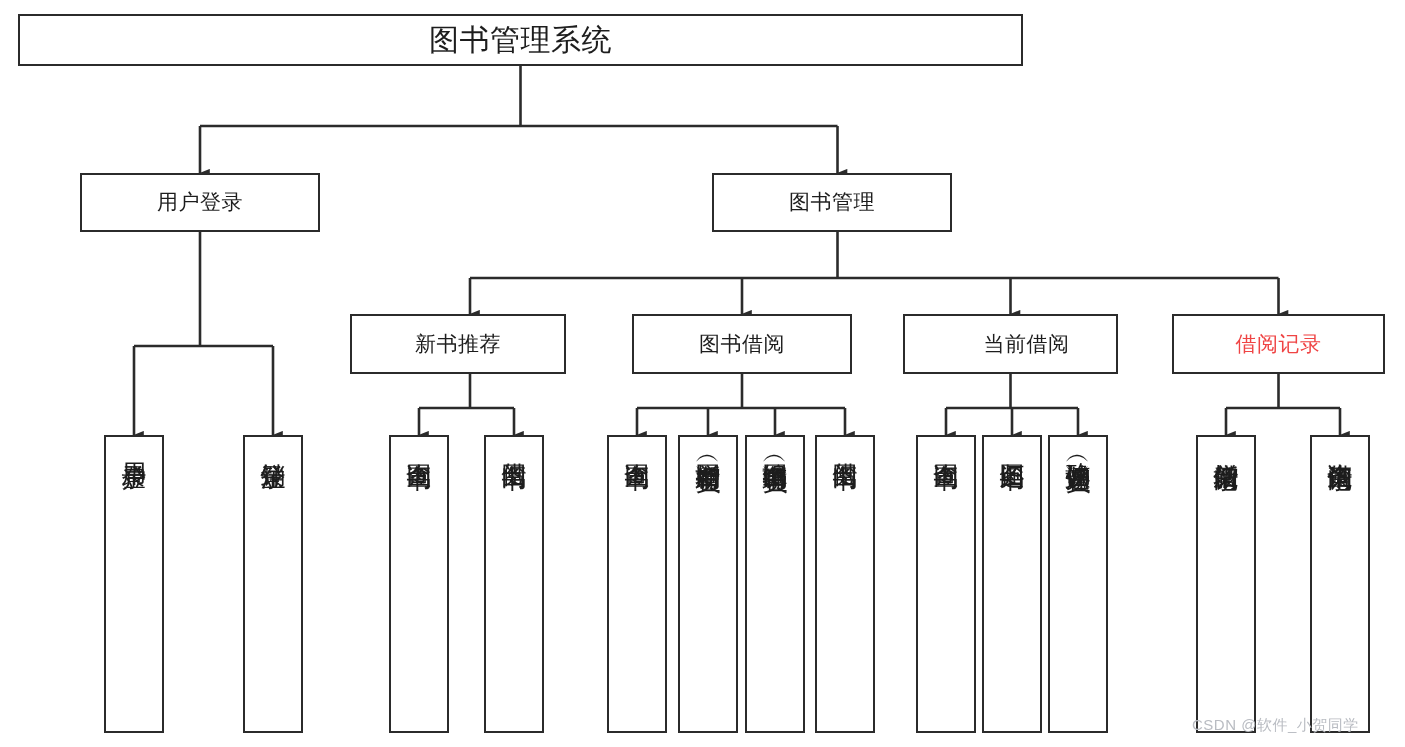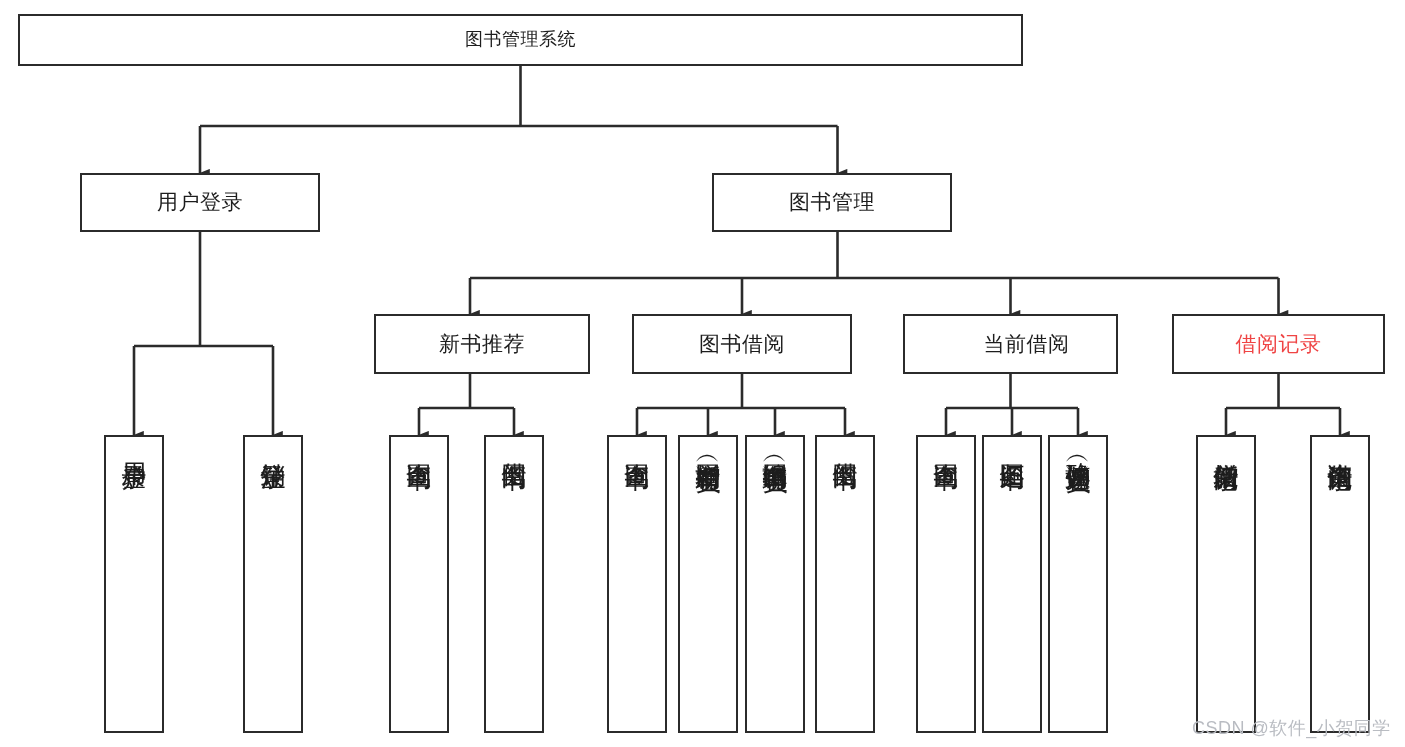--- a/index.html
+++ b/index.html
@@ -49,24 +49,24 @@
     justify-content: center;
     padding-top: 6px;
   }
   .node.vert .label {
     writing-mode: vertical-rl;
     text-orientation: upright;
     font-size: 25px;
     line-height: 1.0;
     letter-spacing: 1px;
   }
-  .node.root .label { font-size: 18px; }
+  .node.root .label { font-size: 30px; }
   .watermark {
     position: absolute;
-    font-size: 18px;
+    font-size: 15px;
     color: #b9bcc2;
     white-space: nowrap;
     letter-spacing: 0.5px;
     pointer-events: none;
   }
 </style>
 </head>
 <body>
 
 <div id="canvas">
@@ -117,21 +117,21 @@
   <div id="node-layer">
       <div class="node horiz root" style="left: 18px; top: 14px; width: 1005px; height: 52px; border-color: rgb(43, 43, 43); color: rgb(29, 29, 29);">
         <span class="label">图书管理系统</span>
       </div>
       <div class="node horiz" style="left: 80px; top: 173px; width: 240px; height: 59px; border-color: rgb(43, 43, 43); color: rgb(29, 29, 29);">
         <span class="label">用户登录</span>
       </div>
       <div class="node horiz" style="left: 712px; top: 173px; width: 240px; height: 59px; border-color: rgb(43, 43, 43); color: rgb(29, 29, 29);">
         <span class="label">图书管理</span>
       </div>
-      <div class="node horiz" style="left: 374px; top: 314px; width: 216px; height: 60px; border-color: rgb(43, 43, 43); color: rgb(29, 29, 29);">
+      <div class="node horiz" style="left: 350px; top: 314px; width: 216px; height: 60px; border-color: rgb(43, 43, 43); color: rgb(29, 29, 29);">
         <span class="label">新书推荐</span>
       </div>
       <div class="node horiz" style="left: 632px; top: 314px; width: 220px; height: 60px; border-color: rgb(43, 43, 43); color: rgb(29, 29, 29);">
         <span class="label">图书借阅</span>
       </div>
       <div class="node horiz" style="left: 903px; top: 314px; width: 215px; height: 60px; border-color: rgb(43, 43, 43); color: rgb(29, 29, 29); padding-left: 32px;">
         <span class="label">当前借阅</span>
       </div>
       <div class="node horiz" style="left: 1172px; top: 314px; width: 213px; height: 60px; border-color: rgb(43, 43, 43); color: #ef4444;">
         <span class="label">借阅记录</span>

